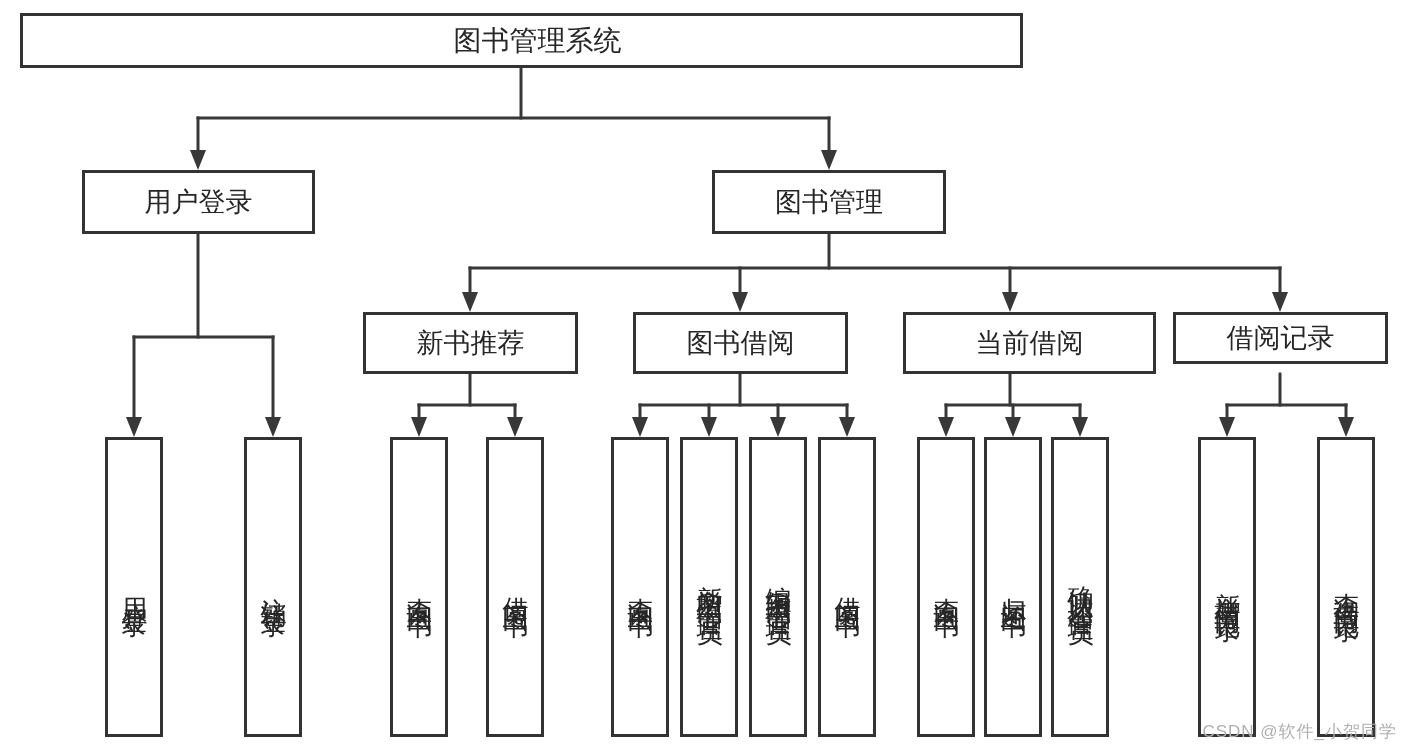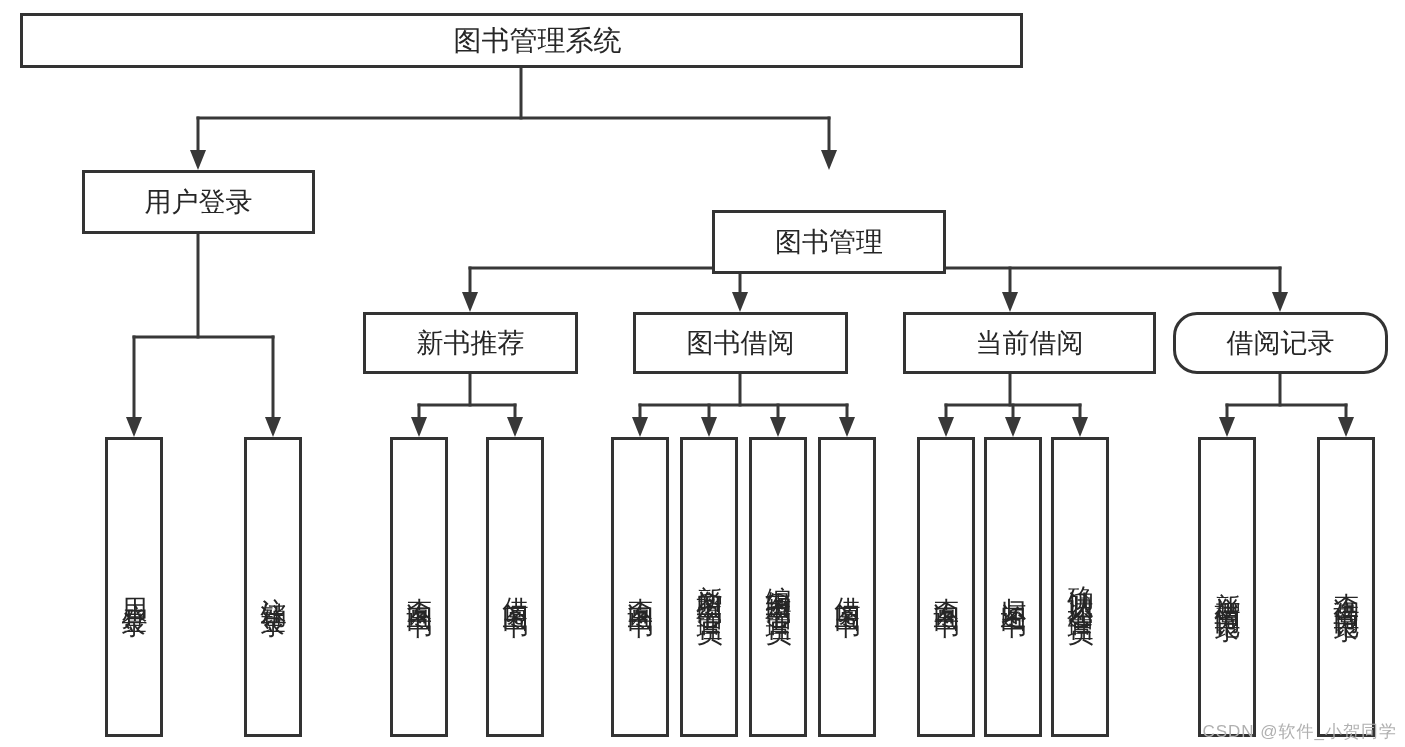--- a/index.html
+++ b/index.html
@@ -122,34 +122,34 @@
     <polygon points="1338,417 1354,417 1346,437" stroke="none"></polygon>
   </svg>
 
   <div class="node root" style="left:20px; top:13px; width:1003px; height:55px;padding-left:32px;">
     <span>图书管理系统</span>
   </div>
 
   <div class="node" style="left:82px; top:170px; width:233px; height:64px;">
     <span>用户登录</span>
   </div>
-  <div class="node" style="left:712px; top:170px; width:234px; height:64px;margin-top:40px;">
+  <div class="node" style="left:712px; top:170px; width:234px; height:64px;">
     <span>图书管理</span>
   </div>
 
   <div class="node" style="left:363px; top:312px; width:215px; height:62px;">
     <span>新书推荐</span>
   </div>
   <div class="node" style="left:633px; top:312px; width:215px; height:62px;">
     <span>图书借阅</span>
   </div>
   <div class="node" style="left:903px; top:312px; width:253px; height:62px;">
     <span>当前借阅</span>
   </div>
-  <div class="node" style="left:1173px; top:312px; width:215px; height:62px;border-radius:24px;">
+  <div class="node" style="left:1173px; top:312px; width:215px; height:52px;">
     <span>借阅记录</span>
   </div>
 
   <div class="node v" style="left:105px; top:437px; width:58px; height:300px;">
     <span>用户登录</span>
   </div>
   <div class="node v" style="left:244px; top:437px; width:58px; height:300px;">
     <span>注销登录</span>
   </div>
 

